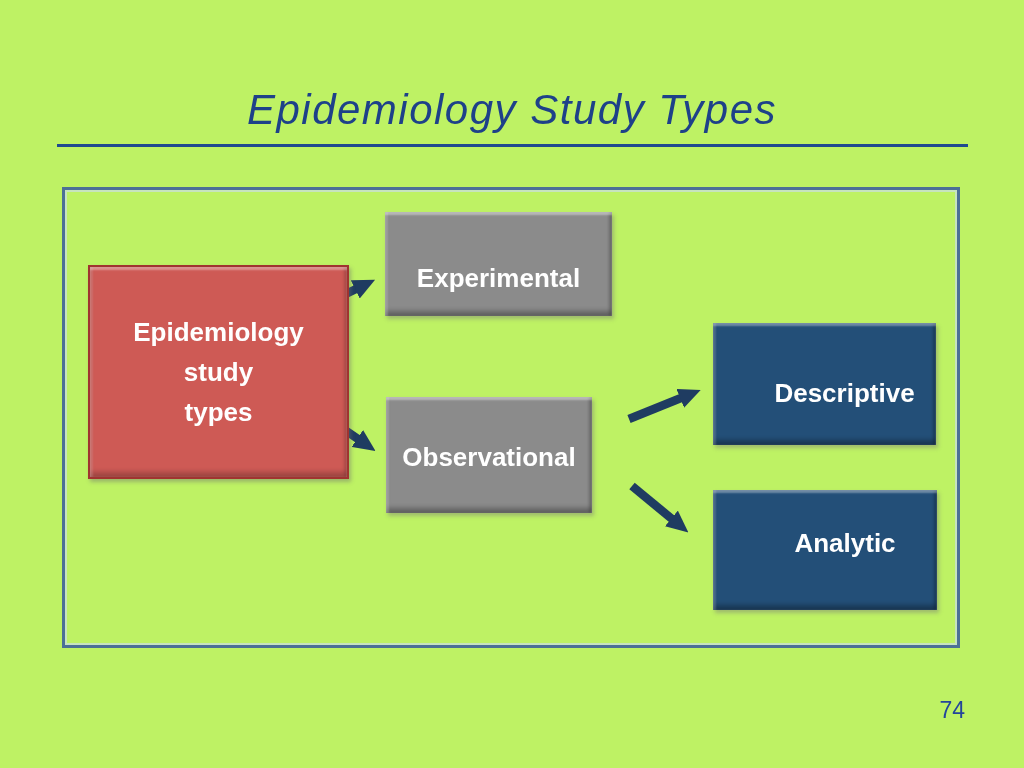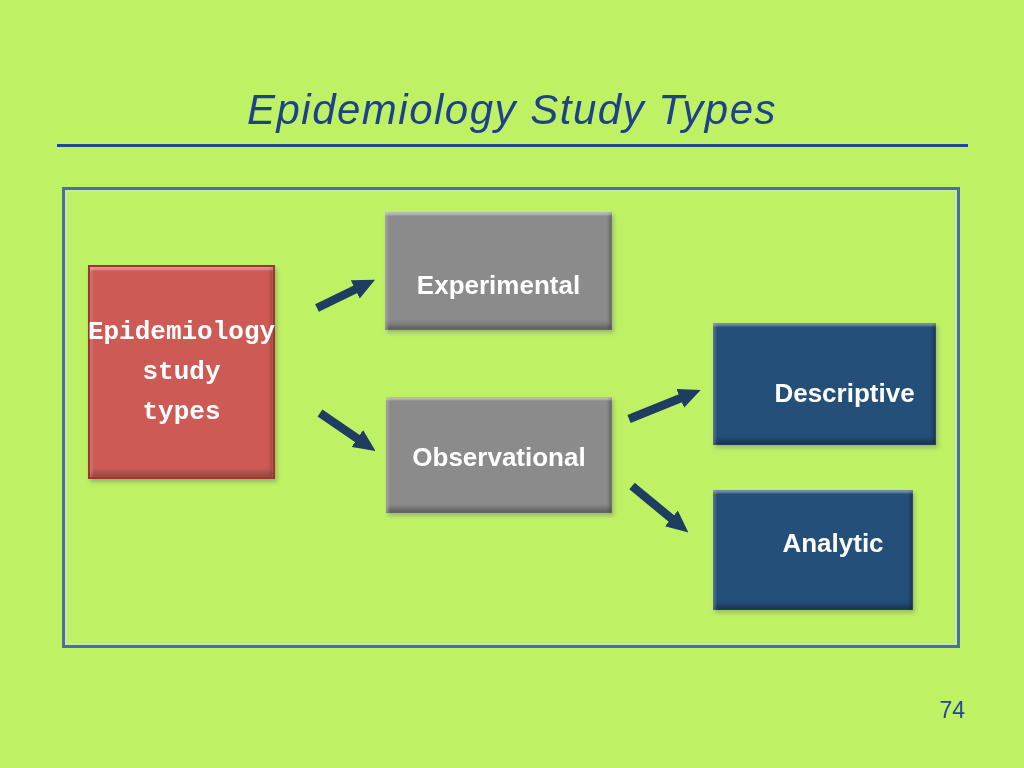--- a/index.html
+++ b/index.html
@@ -57,60 +57,59 @@
     align-items: center;
     justify-content: center;
     text-align: center;
     color: var(--node_text, #ffffff);
     font-weight: 700;
     font-size: 26px;
   }
   .node span { display: block; white-space: pre-line; }
 
   .node.root {
-    left: 88px; top: 265px; width: 187px; height: 214px;
+    left: 88px; top: 265px; width: 261px; height: 214px;
     background: var(--root_fill, #ce5a55);
     border: 2px solid var(--root_border, #a03430);
     box-shadow:
       inset 0 3px 2px rgba(255,255,255,0.35),
       inset 3px 0 2px rgba(255,255,255,0.15),
       inset 0 -5px 5px rgba(0,0,0,0.22),
       inset -3px 0 3px rgba(0,0,0,0.12),
       2px 3px 4px rgba(110,110,110,0.45);
     line-height: 40px;
-    font-family: Liberation Mono, monospace;
   }
 
   .node.branch {
     background: var(--branch_fill, #8b8b8b);
     box-shadow:
       inset 0 3px 2px rgba(255,255,255,0.40),
       inset 3px 0 2px rgba(255,255,255,0.22),
       inset 0 -5px 5px rgba(0,0,0,0.30),
       inset -3px 0 3px rgba(0,0,0,0.18),
       2px 3px 4px rgba(120,120,120,0.45);
   }
-  .node.experimental { left: 385px; top: 212px; width: 227px; height: 118px; text-align: right; }
+  .node.experimental { left: 385px; top: 212px; width: 227px; height: 104px; text-align: right; }
   .node.experimental span { transform: translateY(14px); }
-  .node.observational { left: 386px; top: 397px; width: 226px; height: 116px; }
+  .node.observational { left: 386px; top: 397px; width: 206px; height: 116px; }
   .node.observational span { transform: translateY(2px); }
 
   .node.leaf {
     background: var(--leaf_fill, #234f78);
     box-shadow:
       inset 0 3px 2px rgba(255,255,255,0.35),
       inset 3px 0 2px rgba(255,255,255,0.18),
       inset 0 -5px 5px rgba(0,0,0,0.30),
       inset -3px 0 3px rgba(0,0,0,0.20),
       2px 3px 4px rgba(120,120,120,0.45);
     padding-left: 40px;
   }
   .node.descriptive { left: 713px; top: 323px; width: 223px; height: 122px; }
   .node.descriptive span { transform: translateY(9px); }
-  .node.analytic { left: 713px; top: 490px; width: 200px; height: 120px; }
+  .node.analytic { left: 713px; top: 490px; width: 224px; height: 120px; }
   .node.analytic span { transform: translateY(-7px); }
 
   
   .edges {
     position: absolute;
     left: 0; top: 0;
     width: 1024px;
     height: 768px;
     pointer-events: none;
   }

